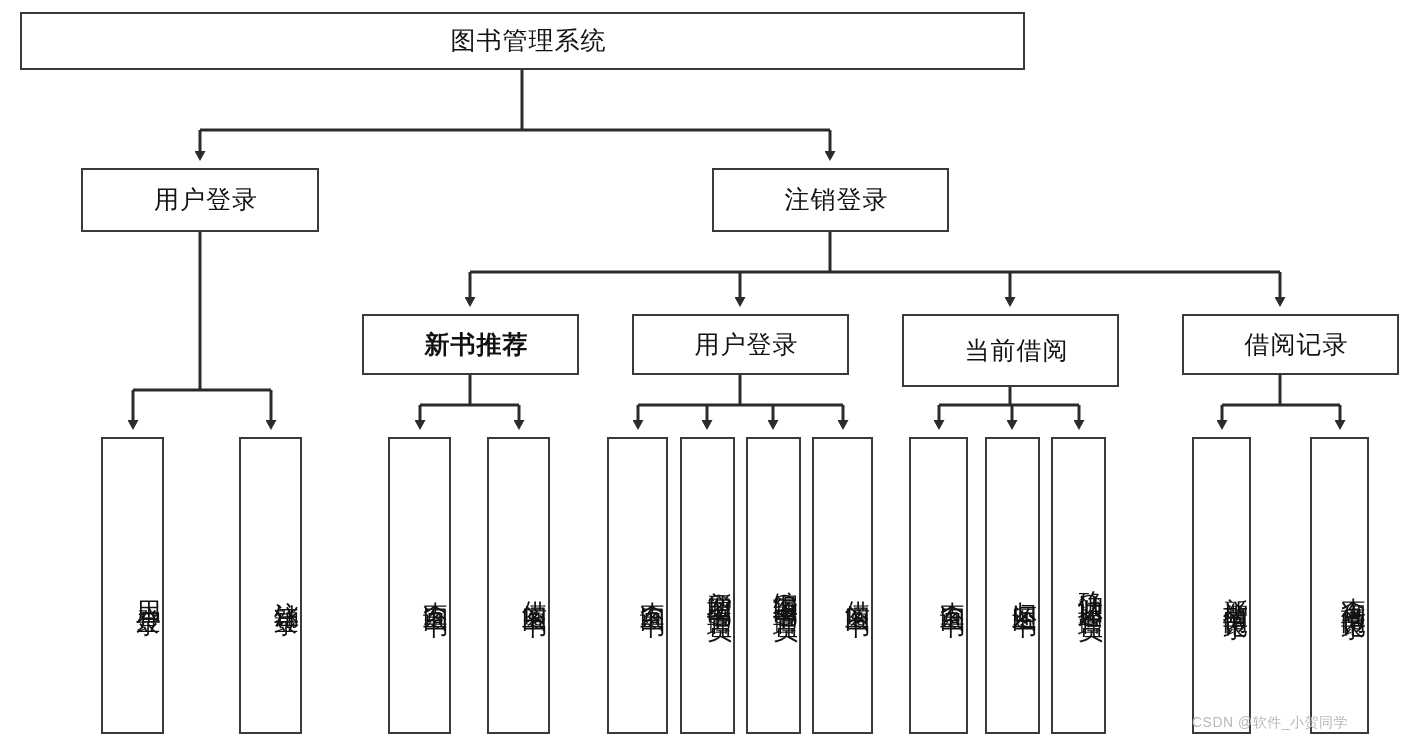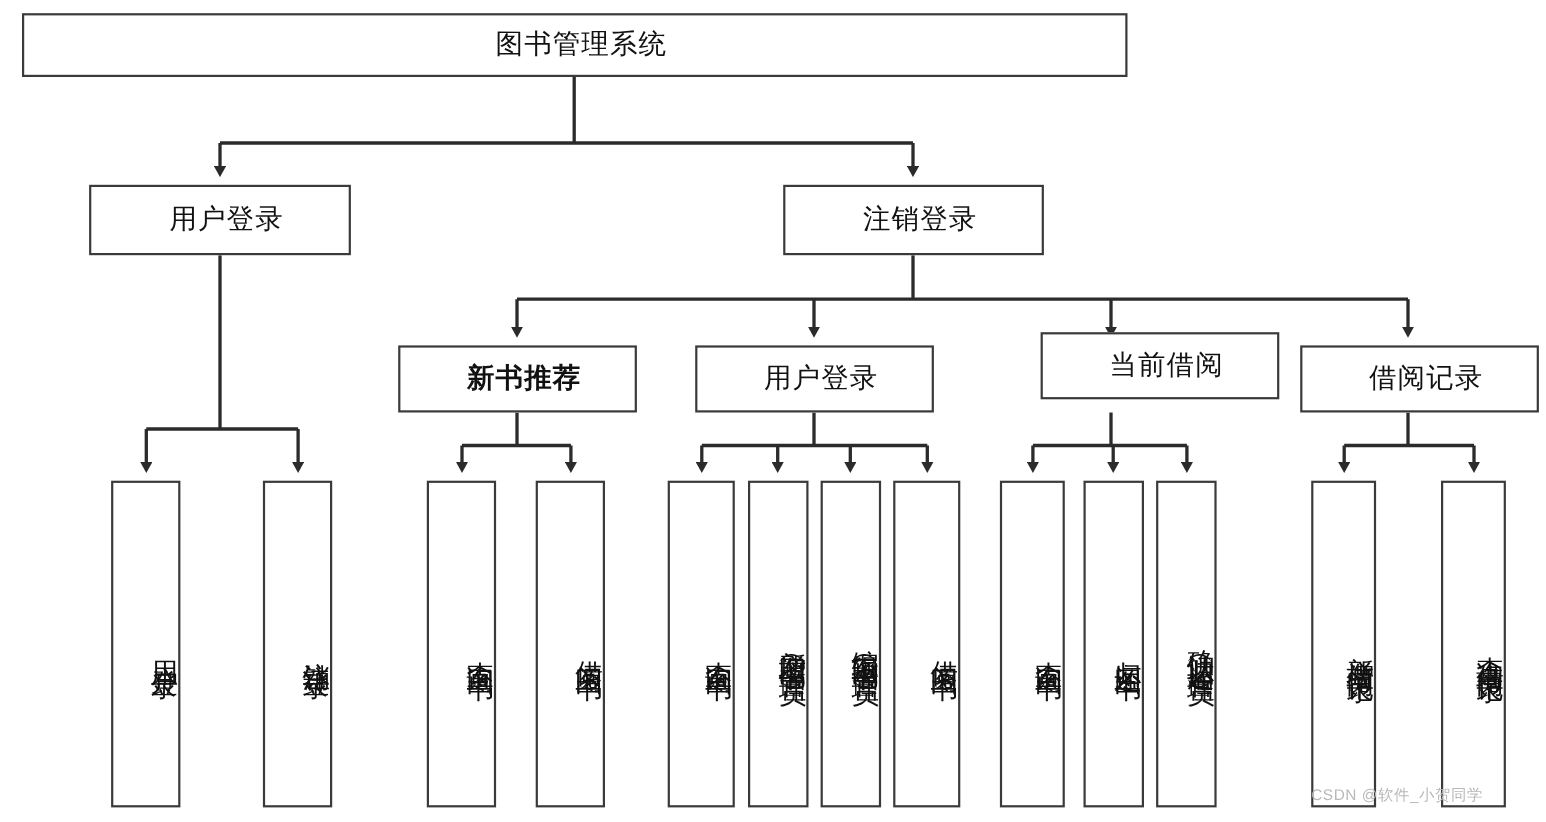--- a/index.html
+++ b/index.html
@@ -130,21 +130,21 @@
   <div class="node horiz" style="left:712px; top:168px; width:237px; height:64px;">
     <span class="label">注销登录</span>
   </div>
 
   <div class="node horiz" style="left:362px; top:314px; width:217px; height:61px;font-weight:bold;">
     <span class="label">新书推荐</span>
   </div>
   <div class="node horiz" style="left:632px; top:314px; width:217px; height:61px;">
     <span class="label">用户登录</span>
   </div>
-  <div class="node horiz" style="left:902px; top:302px; width:217px; height:61px;margin-left:44px;">
+  <div class="node horiz" style="left:902px; top:314px; width:217px; height:73px;">
     <span class="label">当前借阅</span>
   </div>
   <div class="node horiz" style="left:1172px; top:314px; width:217px; height:61px;margin-left:10px;">
     <span class="label">借阅记录</span>
   </div>
 
   <div class="node vert" style="left:101px; top:437px; width:63px; height:297px;">
     <span class="label">用户登录</span>
   </div>
   <div class="node vert" style="left:239px; top:437px; width:63px; height:297px;">

